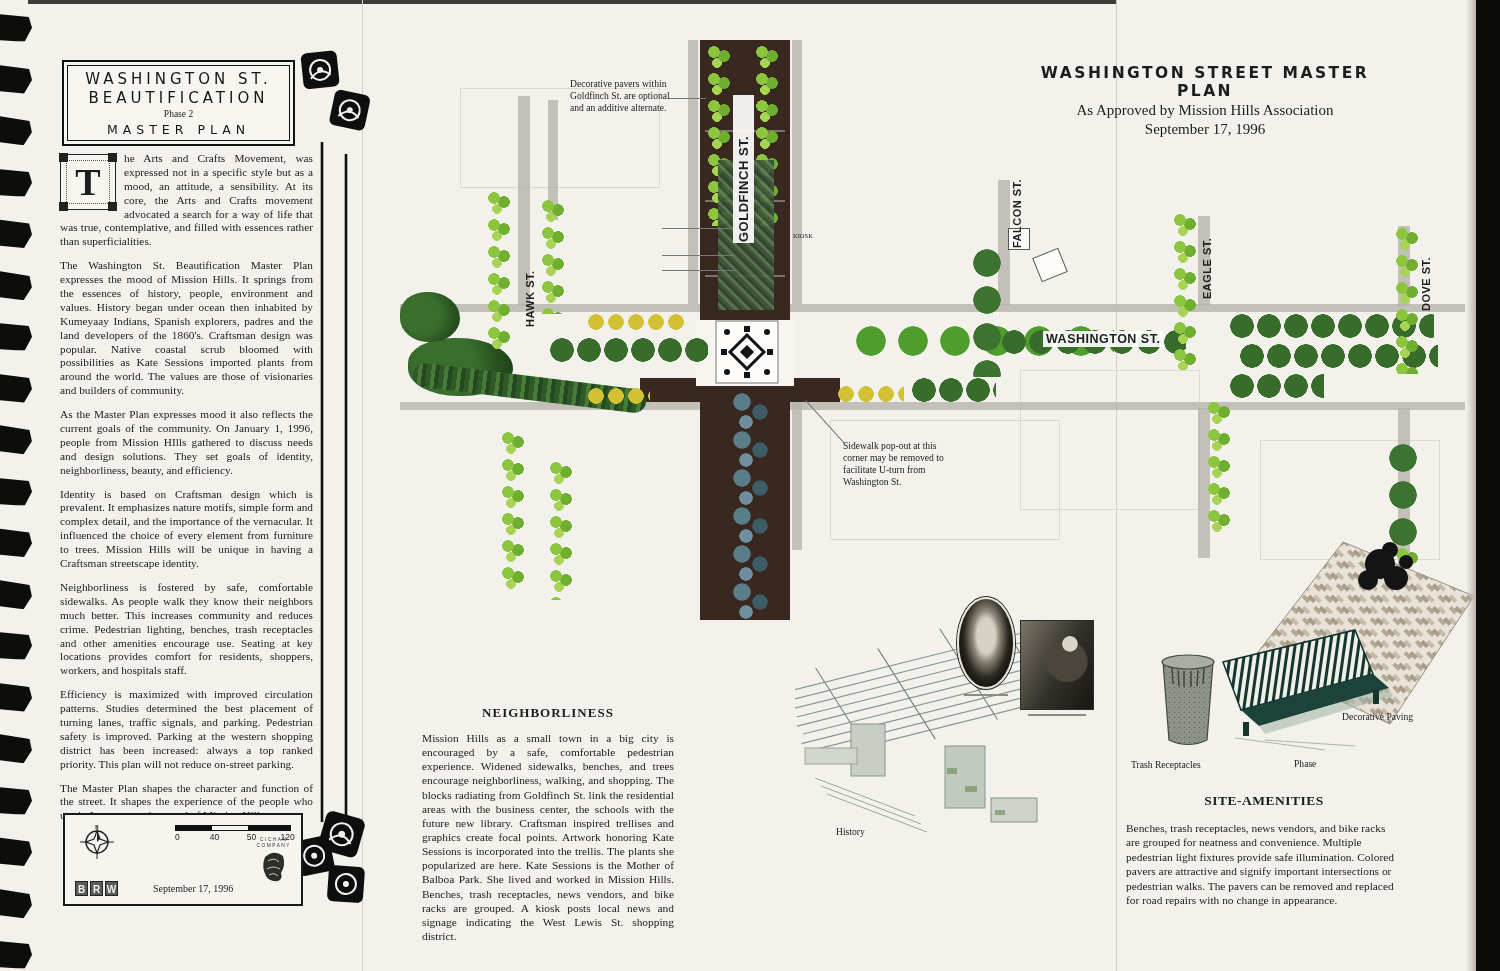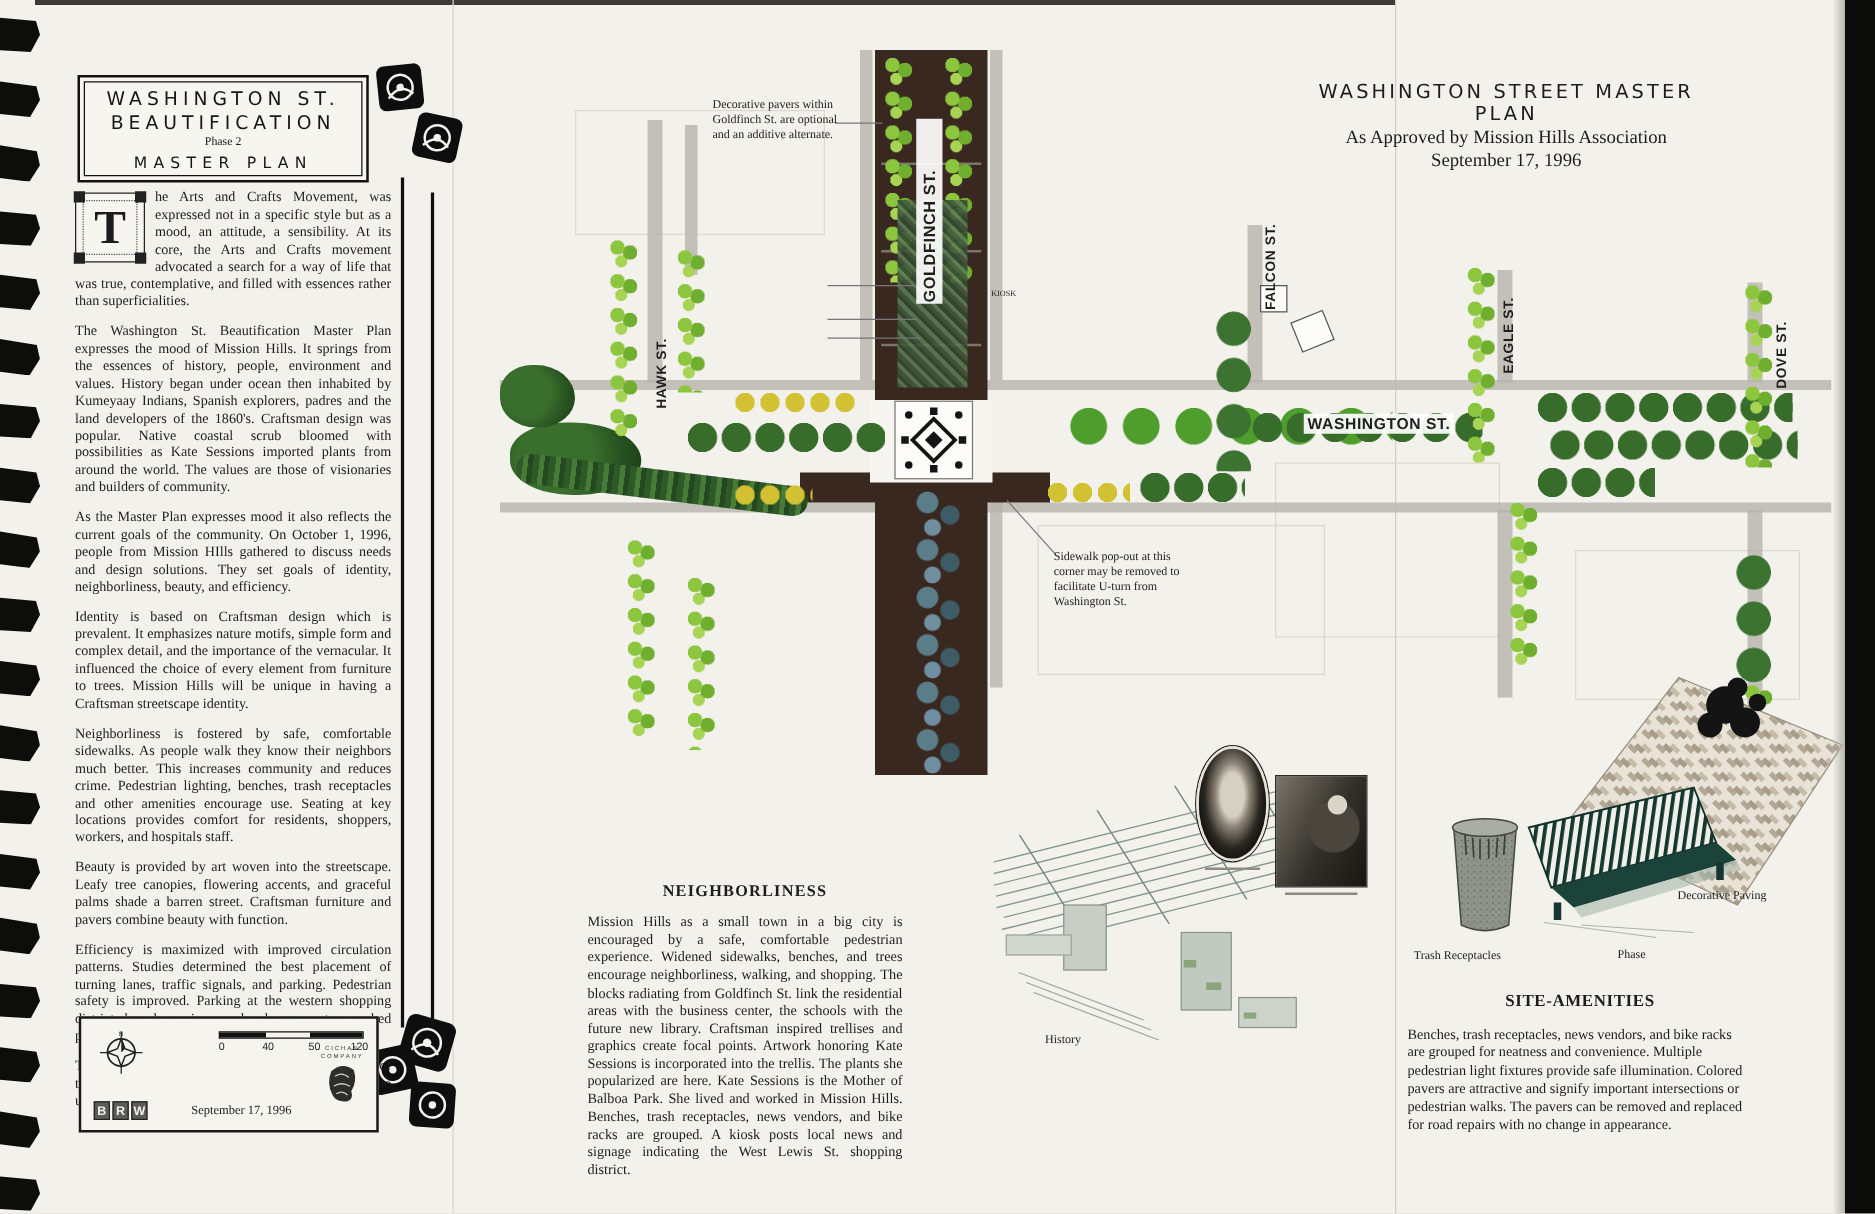--- a/index.html
+++ b/index.html
@@ -47,21 +47,21 @@
   #scalebar .ticks span{position:absolute;top:1px;transform:translateX(-50%);}
   #brw{position:absolute;left:10px;bottom:8px;display:flex;gap:2px;}
   #brw span{display:inline-block;width:13px;height:15px;background:#5c5c58;color:#f2f0ea;border:1px solid #222;
             font:bold 10px/15px "Liberation Sans",sans-serif;text-align:center;}
   #legend-date{position:absolute;left:88px;bottom:10px;font-size:10px;}
   #firm{position:absolute;right:10px;top:22px;text-align:center;}
   #firm .fl{font:4.8px/1.2 "Liberation Sans",sans-serif;letter-spacing:1.5px;color:#333;}
 
   
   #right-header{position:absolute;left:1038px;top:64px;width:334px;text-align:center;}
-  #rh-title{font-family:"DejaVu Sans",sans-serif;font-size:15.5px;letter-spacing:2.5px;font-weight:400;color:#1d1d1d;}
+  #rh-title{font-family:"DejaVu Sans",sans-serif;font-size:15.5px;letter-spacing:2.5px;font-weight:700;color:#1d1d1d;}
   #rh-sub,#rh-date{font-size:15px;margin-top:2px;}
 
   
   #map{position:absolute;left:400px;top:40px;width:1068px;height:600px;}
   .abs{position:absolute;}
   .sidewalk{background:#b7b3ac;opacity:.8;}
   .road-dark{background:#38281f;}
   .bldg{border:1px solid #ddd8cf;}
   .wbox{background:#fdfcfa;border:1.5px solid #555;}
 
@@ -100,21 +100,21 @@
   
   .street-label{position:absolute;font-family:"Liberation Sans",sans-serif;font-weight:bold;color:#1e1e1e;
                 background:rgba(255,255,255,.92);padding:1px 3px;letter-spacing:.5px;z-index:5;}
   .vert{writing-mode:vertical-rl;transform:rotate(180deg);}
 
   
   .ann{position:absolute;font-size:9.6px;line-height:1.25;color:#222;z-index:5;}
   .leader{position:absolute;background:#777;height:1px;z-index:4;}
 
   
-  #neigh{position:absolute;left:422px;top:705px;width:252px;margin-left:48px;}
+  #neigh{position:absolute;left:422px;top:705px;width:252px;}
   #neigh h3{margin:0 0 10px 0;text-align:center;font-size:13px;letter-spacing:1px;}
   #neigh .body{font-size:11.4px;line-height:1.24;text-align:justify;}
 
   
   #site{position:absolute;left:1126px;top:793px;width:276px;}
   #site h3{margin:0 0 12px 0;text-align:center;font-size:13.5px;font-weight:600;letter-spacing:.5px;}
   #site .body{font-size:11.4px;line-height:1.27;}
   .amen-label{position:absolute;font-size:9.6px;color:#222;z-index:5;margin-top:13px;}
 
   
@@ -217,24 +217,23 @@
       <span id="dropcap" data-name="drop-cap">
         <i class="c1"></i>
           <i class="c2"></i>
           <i class="c3"></i>
           <i class="c4"></i>
         <span>T</span>
       </span>
       <span>he Arts and Crafts Movement, was expressed not in a specific style but as a mood, an attitude, a sensibility.  At its core, the Arts and Crafts movement advocated a search for a way of life that was true, contemplative, and filled with essences rather than superficialities.</span>
     </p>
     <p data-name="paragraph-master-plan">The Washington St. Beautification Master Plan expresses the mood of Mission Hills.  It springs from the essences of history, people, environment and values.  History began under ocean then inhabited by Kumeyaay Indians, Spanish explorers, padres and the land developers of the 1860's.  Craftsman design was popular.  Native coastal scrub bloomed with possibilities as Kate Sessions imported plants from around the world.  The values are those of visionaries and builders of community.</p>
-    <p data-name="paragraph-goals">As the Master Plan expresses mood it also reflects the current goals of the community.  On October 1, 1996, people from Mission HIlls gathered to discuss needs and design solutions.  They set goals of identity, neighborliness, beauty, and efficiency.</p>
+    <p data-name="paragraph-goals">As the Master Plan expresses mood it also reflects the current goals of the community.  On January 1, 1996, people from Mission HIlls gathered to discuss needs and design solutions.  They set goals of identity, neighborliness, beauty, and efficiency.</p>
     <p data-name="paragraph-identity">Identity is based on Craftsman design which is prevalent.  It emphasizes nature motifs, simple form and complex detail, and the importance of the vernacular.  It influenced the choice of every element from furniture to trees.  Mission Hills will be unique in having a Craftsman streetscape identity.</p>
     <p data-name="paragraph-neighborliness">Neighborliness is fostered by safe, comfortable sidewalks.  As people walk they know their neighbors much better.  This increases community and reduces crime.  Pedestrian lighting, benches, trash receptacles and other amenities encourage use.  Seating at key locations provides comfort for residents, shoppers, workers, and hospitals staff.</p>
-    <p data-name="paragraph-beauty">Beauty is provided by art woven into the streetscape.  Leafy tree canopies, flowering accents, and graceful palms shade a barren street.  Craftsman furniture and pavers combine beauty with function.</p>
     <p data-name="paragraph-efficiency">Efficiency is maximized with improved circulation patterns.  Studies determined the best placement of turning lanes, traffic signals, and parking.  Pedestrian safety is improved.  Parking at the western shopping district has been increased: always a top ranked priority.  This plan will not reduce on-street parking.</p>
     <p data-name="paragraph-conclusion">The Master Plan shapes the character and function of the street.  It shapes the experience of the people who use it.  It expresses the mood of Mission Hills.</p>
   </div>
 
   <div id="legend" data-name="legend-box">
     <svg id="compass" width="36" height="38" viewBox="0 0 36 38" data-name="compass-rose-icon">
       <line x1="18" y1="2" x2="18" y2="36" stroke="#222" stroke-width="1"></line>
       <line x1="1" y1="19" x2="35" y2="19" stroke="#222" stroke-width="1"></line>
       <circle cx="18" cy="19" r="11" fill="none" stroke="#222" stroke-width="1.4"></circle>
       <path d="M18 8 L21 16 L29 19 L21 22 L18 30 L15 22 L7 19 L15 16 Z" fill="#f6f4ef" stroke="#222" stroke-width="1.2"></path>

